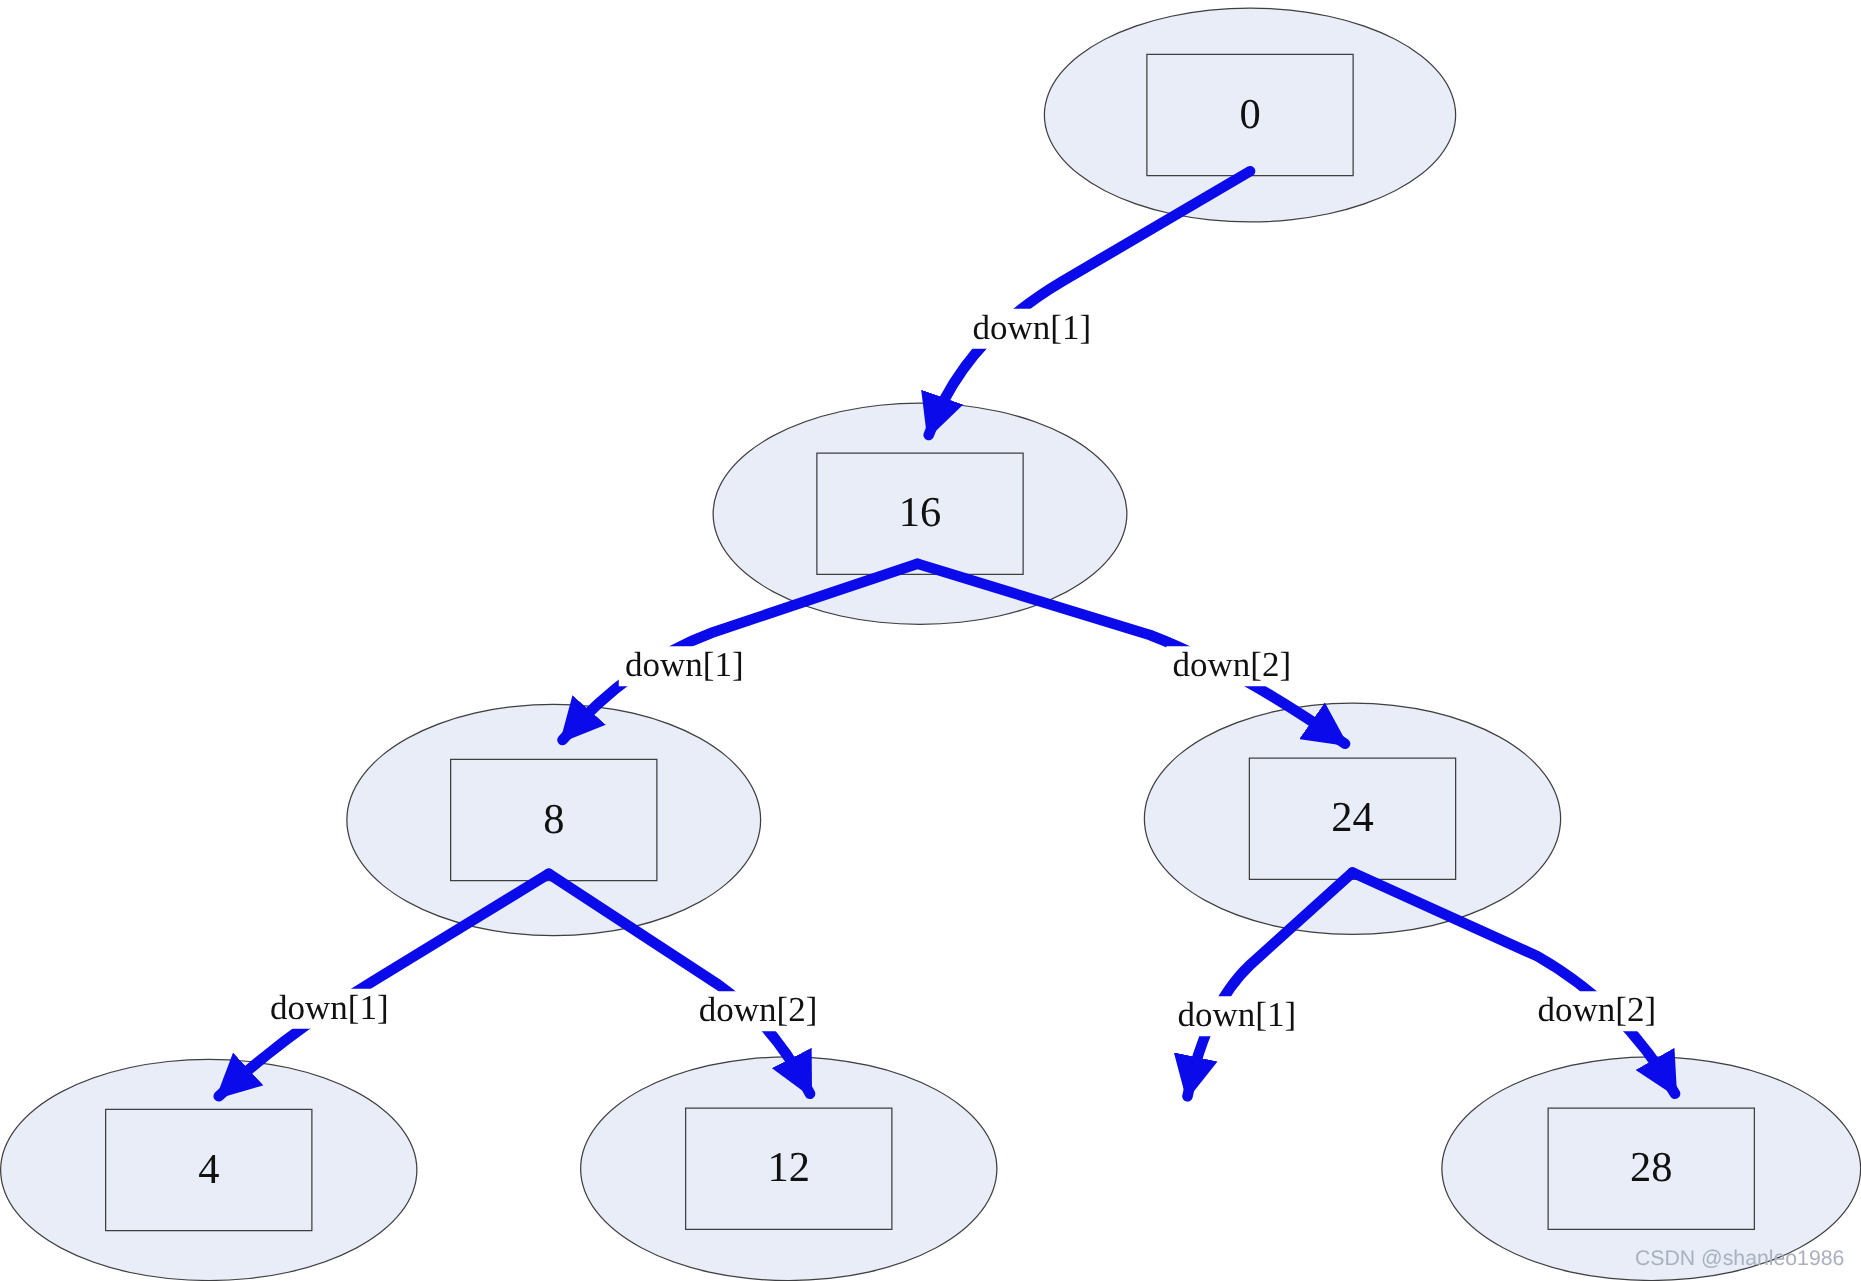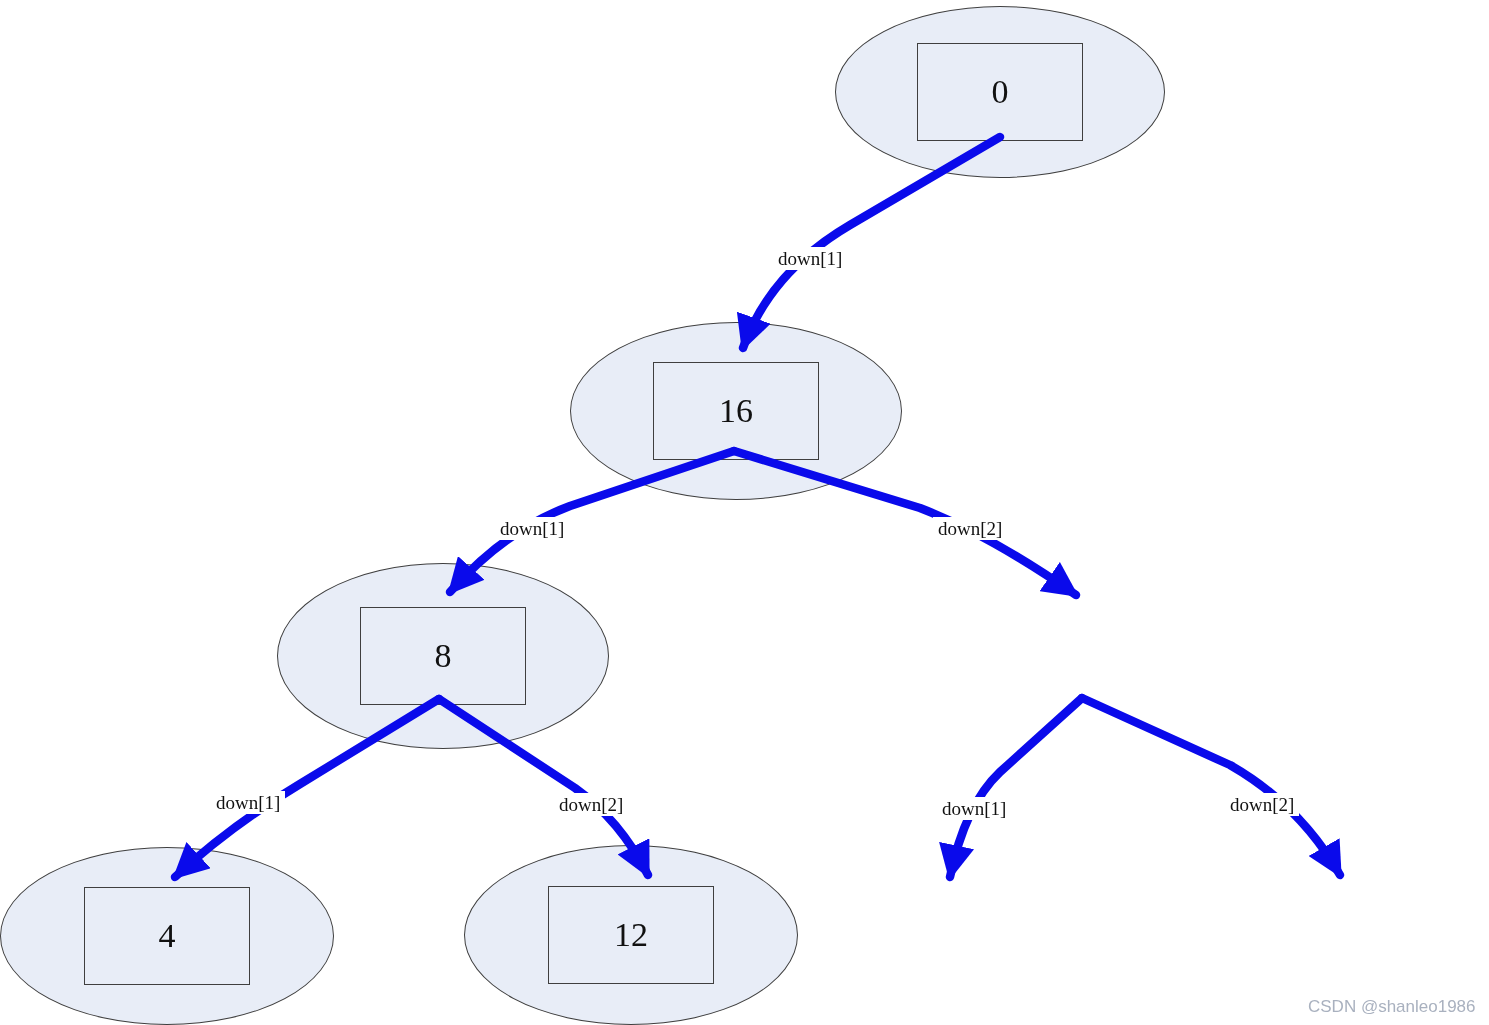--- a/index.html
+++ b/index.html
@@ -51,21 +51,21 @@
     stroke-linecap:round;
     stroke-linejoin:round;
   }
   .ah{fill:var(--arrow);}
 
   
   .edge-label{
     position:absolute;
     background:#fff;
     padding:2px 5px;
-    font-size:19px;
+    font-size:28px;
     color:var(--label-text);
     line-height:1;
     white-space:nowrap;
   }
   .l0{left:773px; top:247px;}
   .l1{left:495px; top:517px;}
   .l2{left:933px; top:517px;}
   .l3{left:211px; top:791px;}
   .l4{left:554px; top:793px;}
   .l5{left:937px; top:797px;}
@@ -94,28 +94,38 @@
   <div class="node n16">
     <div class="node-rect">
       <span class="node-value">16</span>
     </div>
   </div>
   <div class="node n8">
     <div class="node-rect">
       <span class="node-value">8</span>
     </div>
   </div>
+  <div class="node n24">
+    <div class="node-rect">
+      <span class="node-value">24</span>
+    </div>
+  </div>
   <div class="node n4">
     <div class="node-rect">
       <span class="node-value">4</span>
     </div>
   </div>
   <div class="node n12">
     <div class="node-rect">
       <span class="node-value">12</span>
+    </div>
+  </div>
+  <div class="node n28">
+    <div class="node-rect">
+      <span class="node-value">28</span>
     </div>
   </div>
 
   <svg class="edges" width="1489" height="1025" viewBox="0 0 1489 1025" aria-hidden="true">
     <defs>
       <marker id="ah" viewBox="0 0 10 10" refX="9" refY="5" markerWidth="4.2" markerHeight="4.2" orient="auto" markerUnits="strokeWidth">
         <path class="ah" d="M0,0 L10,5 L0,10 Z"></path>
       </marker>
     </defs>
     <path class="edge" d="M1000,137 L850,225 Q770,272 743,348" marker-end="url(#ah)"></path>

